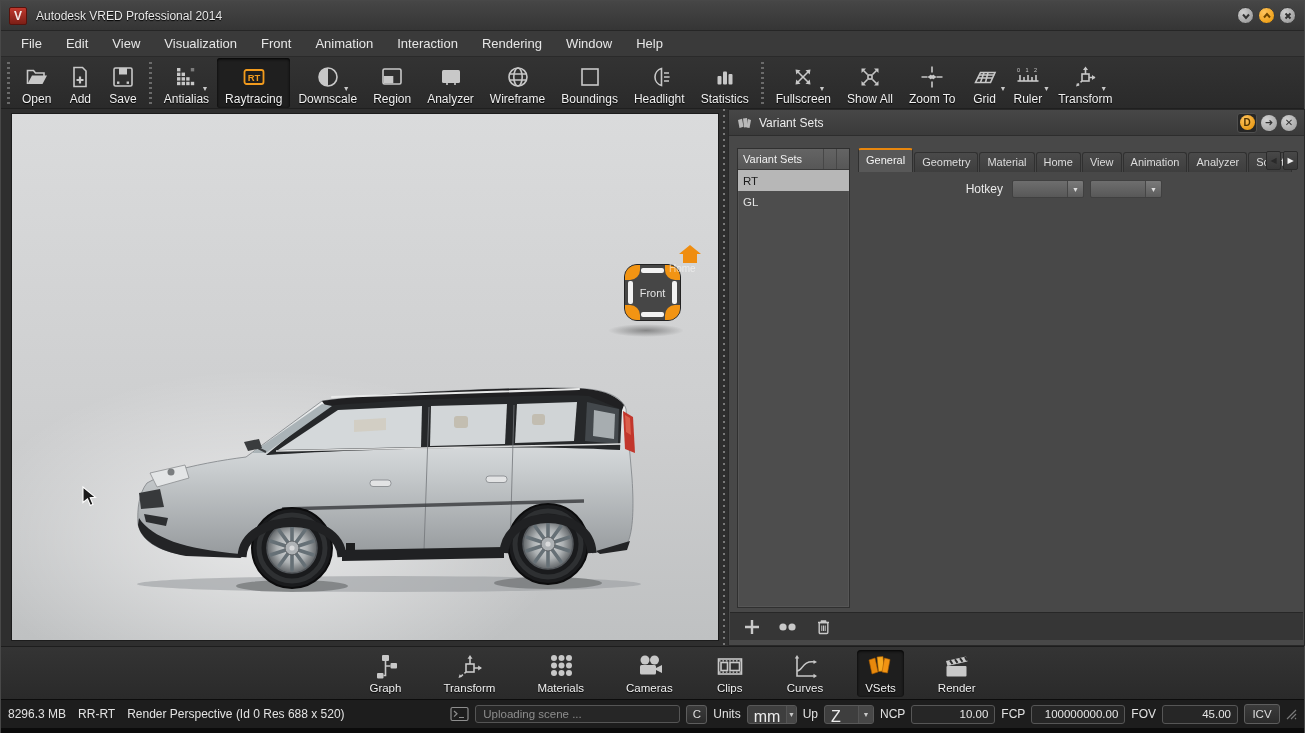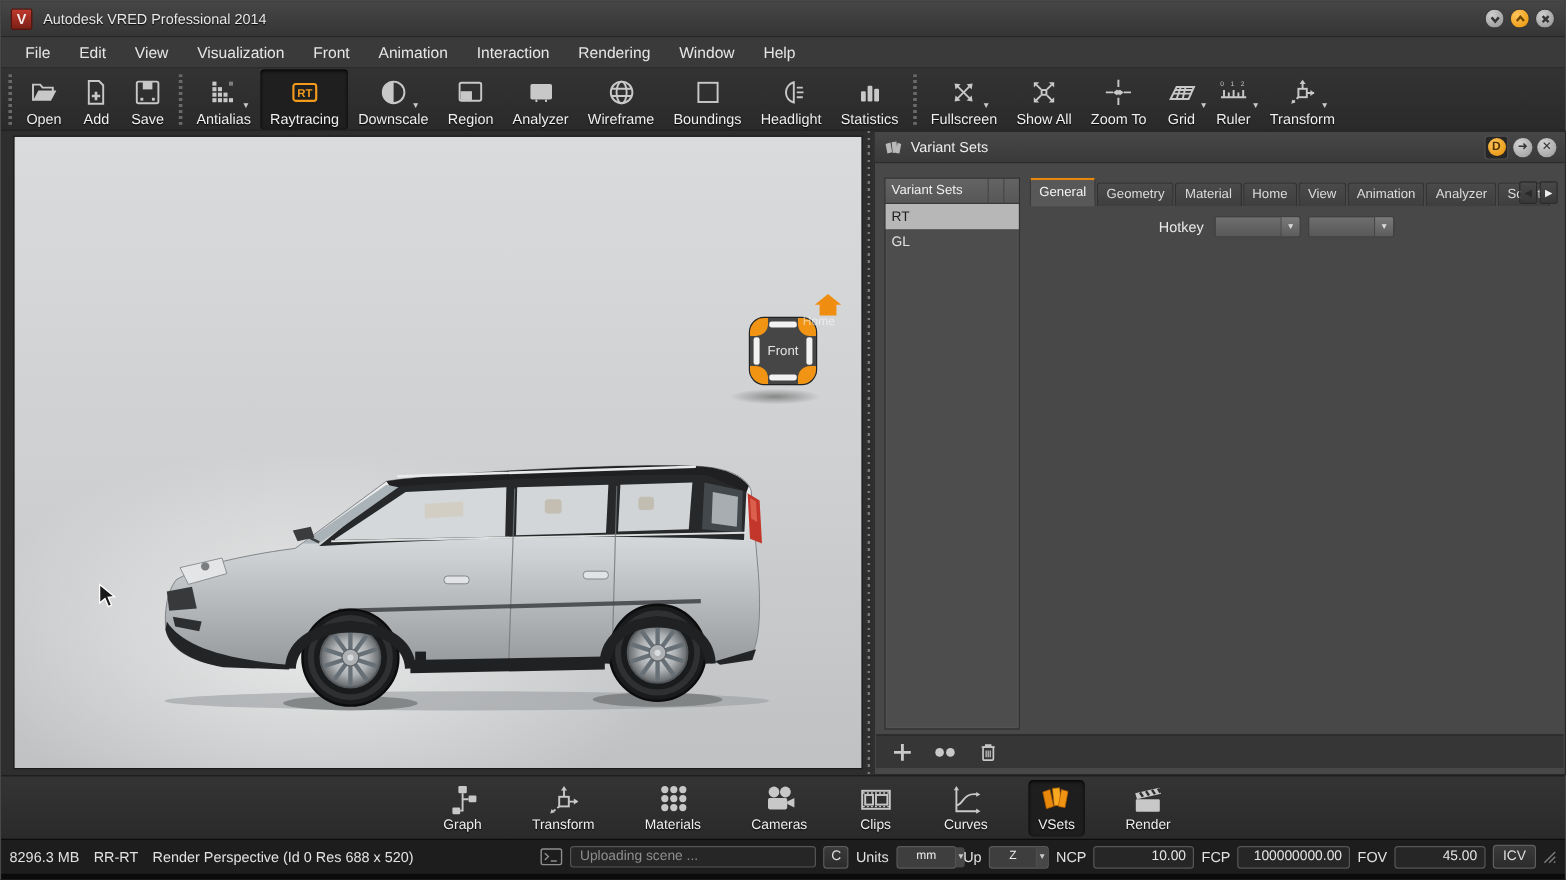--- a/index.html
+++ b/index.html
@@ -80,21 +80,21 @@
 .mbi{display:flex;flex-direction:column;align-items:center;padding:2px 8px 3px;cursor:pointer;border-radius:4px}
 .mbi .lb{font-size:11.5px;color:#f0f0f0;text-shadow:0 1px 1px #000;margin-top:0px;white-space:nowrap}
 .mbi.active{background:#1e1e1e;box-shadow:inset 0 1px 3px #000}
 
 .statusbar{position:absolute;left:0;top:698px;width:100%;height:29px;background:#1d1d1d;border-top:1px solid #0c0c0c;display:flex;align-items:center;padding:0 7px;gap:6px}
 .sgroup{display:flex;gap:12px;margin-right:auto}
 .slbl{color:#e2e2e2;font-size:12px;white-space:nowrap}
 .upload{width:205px;height:18px;border:1px solid #555;border-radius:3px;background:#262626;color:#8e8e8e;font-size:11.5px;display:flex;align-items:center;padding:0 7px}
 .sbtn{height:19px;border:1px solid #5e5e5e;background:linear-gradient(#3b3b3b,#2b2b2b);border-radius:3px;color:#dedede;font-size:11.5px;display:flex;align-items:center;justify-content:center;cursor:pointer}
 .scombo{height:19px;background:#3e3e3e;border:1px solid #585858;border-radius:3px;display:flex;cursor:pointer}
-.scombo .val{font-size:10px;color:#ececec;padding:2px 16px;flex:1}
+.scombo .val{font-size:16px;color:#ececec;padding:2px 6px;flex:1}
 .scombo .dd{width:15px;border-left:1px solid #545454;display:flex;align-items:center;justify-content:center;color:#c9c9c9;font-size:7px;background:#474747;border-radius:0 3px 3px 0}
 .sfield{height:19px;background:#262626;border:1px solid #565656;border-radius:3px;display:flex;align-items:center;justify-content:flex-end;padding:0 6px;color:#e6e6e6;font-size:11.5px}
 .winbottom{position:absolute;left:0;top:727px;width:100%;height:6px;background:#0b0b0b}
 </style>
 </head>
 <body>
 
 <div class="app">
 
   <div class="titlebar">

